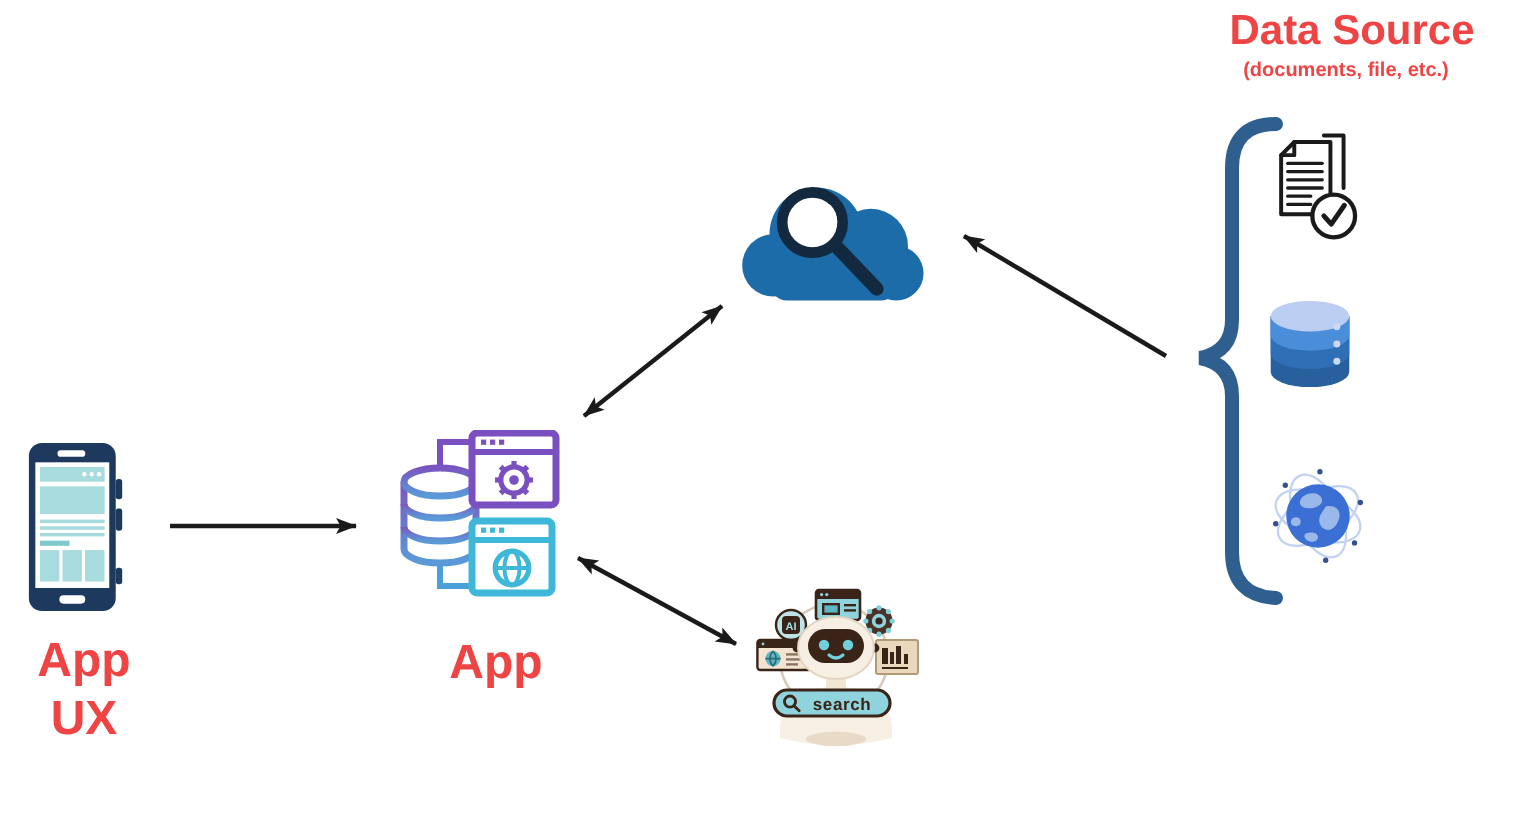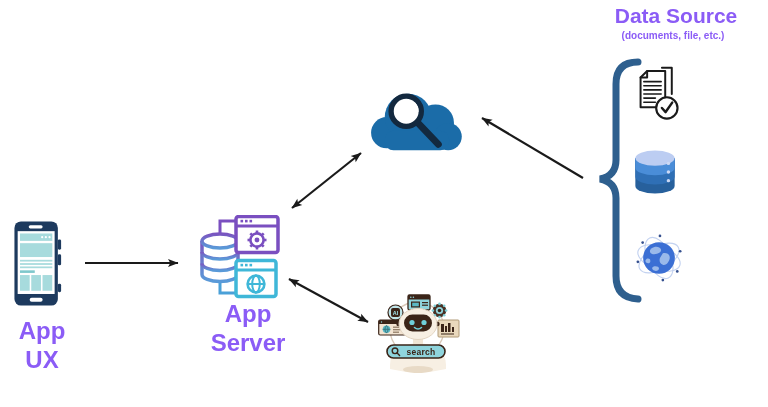--- a/index.html
+++ b/index.html
@@ -2,21 +2,21 @@
 <html><head>
 <meta charset="utf-8">
 <style>
   html,body{margin:0;padding:0;background:#fff;}
   #canvas{
     position:relative;width:768px;height:407px;background:#ffffff;
     font-family:"Liberation Sans","DejaVu Sans",sans-serif;overflow:hidden;
   }
   .abs{position:absolute;}
   .lbl{
-    color:#8b5cf6;font-weight:bold;text-align:center;line-height:1.2;
+    color:#ef4444;font-weight:bold;text-align:center;line-height:1.2;
     white-space:pre-line;
   }
   .lbl-20{font-size:24px;}
   .lbl-21{font-size:21px;}
   .lbl-15{font-size:10px;}
   svg{display:block;}
 </style>
 </head>
 <body>
 
@@ -98,21 +98,21 @@
     <line x1="40" y1="55" x2="80" y2="55" stroke="#3fb7d8" stroke-width="3"></line>
     <rect x="44.5" y="48.8" width="2.6" height="2.6" fill="#3fb7d8"></rect>
     <rect x="49" y="48.8" width="2.6" height="2.6" fill="#3fb7d8"></rect>
     <rect x="53.5" y="48.8" width="2.6" height="2.6" fill="#3fb7d8"></rect>
     <g>
       <circle cx="60" cy="69" r="8.4" stroke="#3fb7d8" stroke-width="2.6" fill="none"></circle>
       <ellipse cx="60" cy="69" rx="3.8" ry="8.4" stroke="#3fb7d8" stroke-width="2" fill="none"></ellipse>
       <line x1="51.6" y1="69" x2="68.4" y2="69" stroke="#3fb7d8" stroke-width="2"></line>
     </g>
   </svg>
-  <div class="abs lbl lbl-20" style="left:202px;top:300px;width:92px;"><span>App</span><br><span>Server</span></div>
+  <div class="abs lbl lbl-20" style="left:202px;top:318px;width:92px;"><span>App</span><br></div>
 
   <svg class="abs" style="left:363px;top:82px;" width="102" height="78" viewBox="0 0 104 80">
     <g fill="#1b6ca8">
       <circle cx="24" cy="52" r="16"></circle>
       <circle cx="46" cy="36" r="24"></circle>
       <circle cx="74" cy="42" r="19"></circle>
       <circle cx="87" cy="56" r="14"></circle>
       <rect x="22" y="50" width="66" height="20" rx="9"></rect>
     </g>
     <g>

